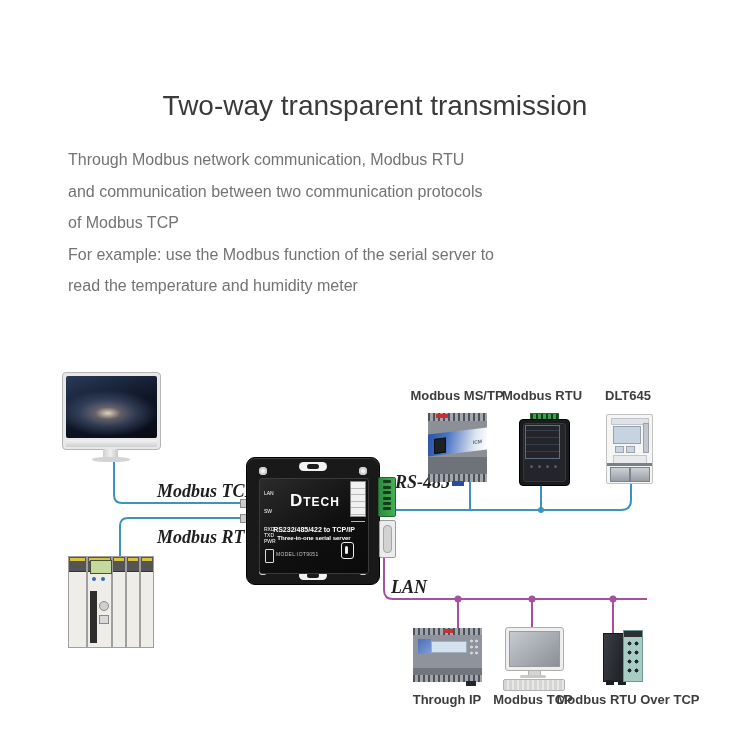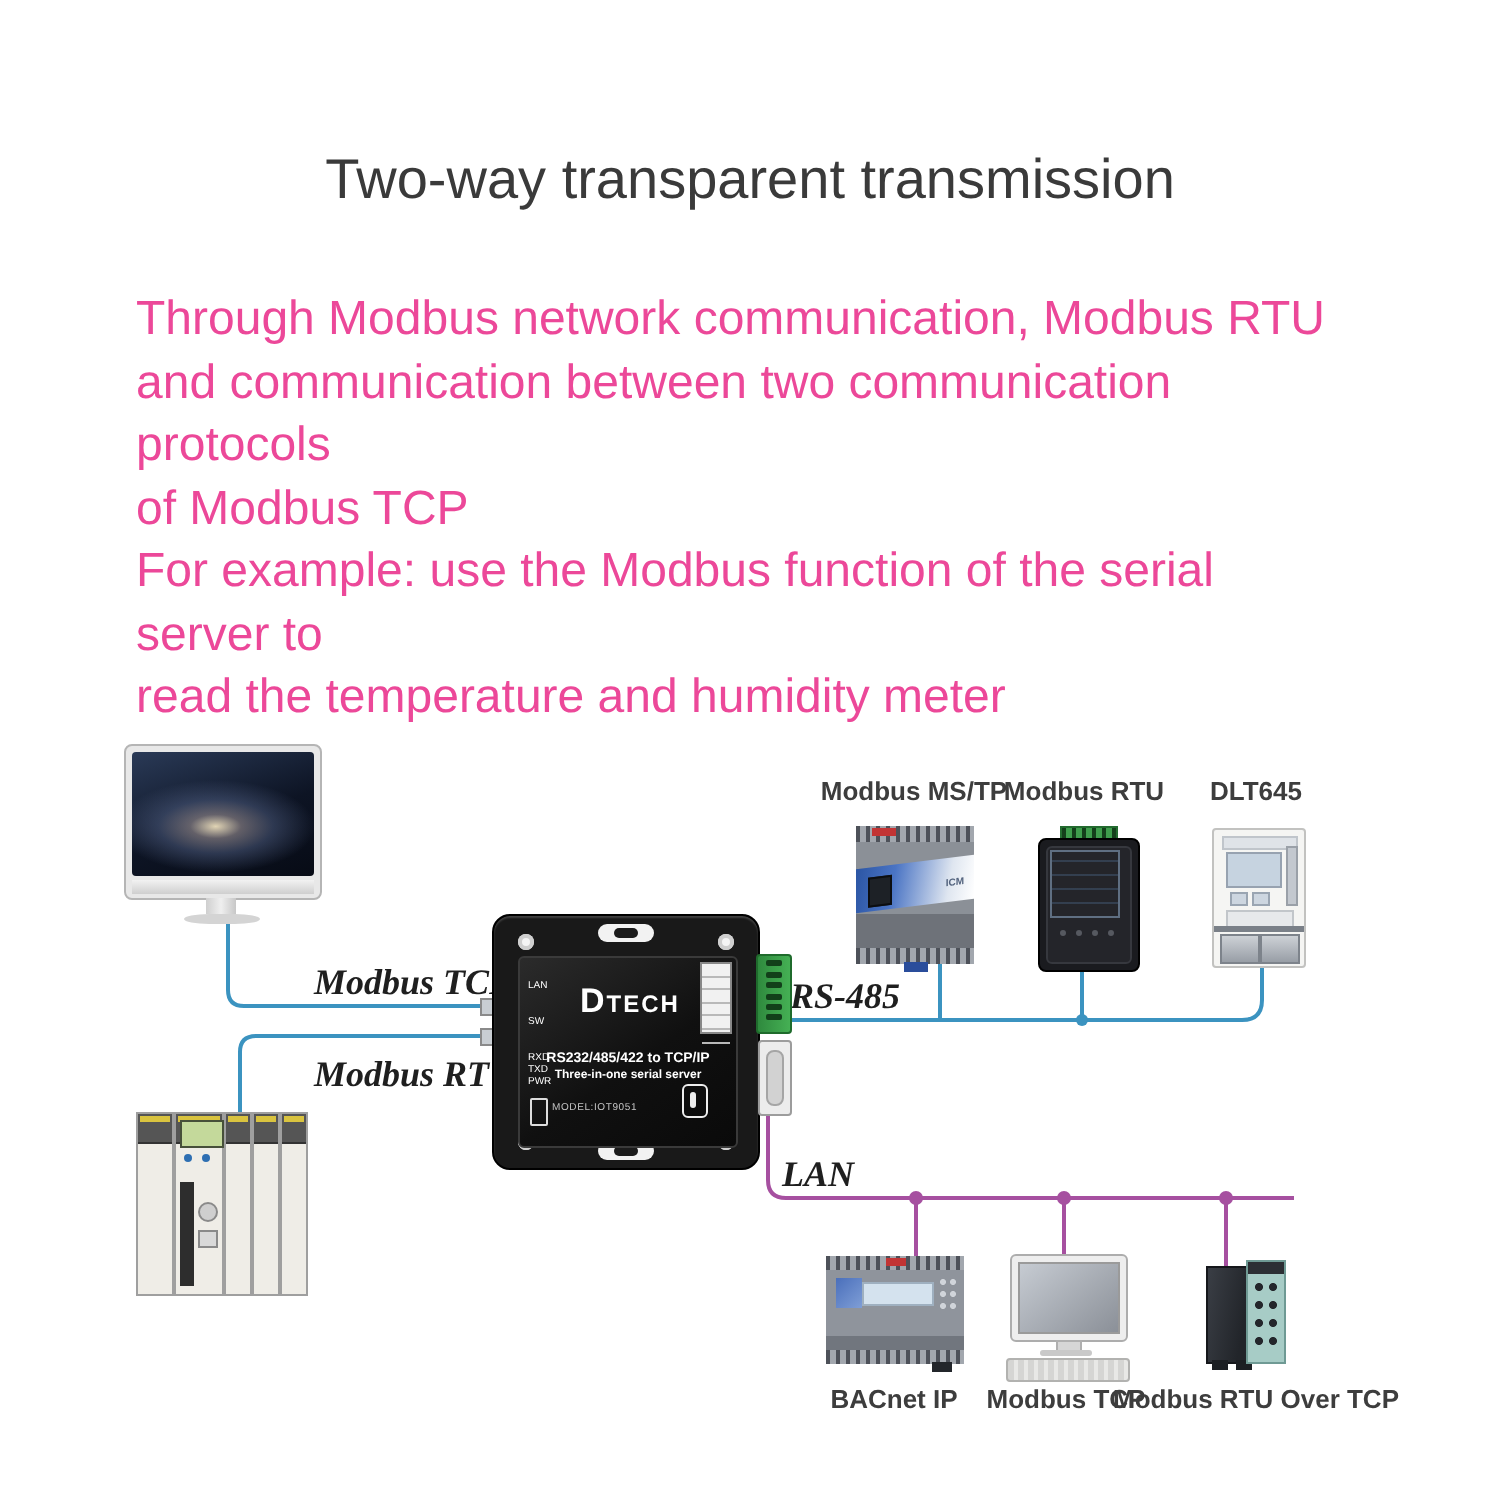--- a/index.html
+++ b/index.html
@@ -1,20 +1,20 @@
 <!DOCTYPE html>
 <html><head>
 <meta charset="utf-8">
 <style>
   html,body{margin:0;padding:0;background:#fff;}
   .page{position:relative;width:750px;height:750px;background:#fff;overflow:hidden;
         font-family:"Liberation Sans",sans-serif;color:#3c3c3c;}
   .abs{position:absolute;}
   .title{width:100%;text-align:center;font-size:28px;font-weight:400;color:#3a3a3a;}
-  .desc{left:68px;top:144px;width:606px;font-size:24px;line-height:31.5px;color:#ec4899;white-space:pre-line;}
+  .desc{left:68px;top:144px;width:606px;font-size:16px;line-height:31.5px;color:#737373;white-space:pre-line;}
   .dev-lbl{font-weight:700;font-size:13px;color:#3d3d3d;text-align:center;}
   .bus-lbl{font-family:"Liberation Serif",serif;font-style:italic;font-weight:700;font-size:18px;color:#1f1f1f;}
   
   .mon-frame{left:62px;top:372px;width:97px;height:76px;background:#e8e8e8;border:1px solid #b5b5b5;border-radius:4px;}
   .mon-screen{position:absolute;left:3px;top:3px;right:3px;height:62px;border-radius:2px;
     background:radial-gradient(ellipse 70% 48% at 46% 60%,rgba(236,222,188,.95) 0%,rgba(170,158,160,.55) 20%,rgba(80,95,130,.5) 45%,rgba(22,30,52,0) 78%),
                linear-gradient(160deg,#2a3a57 0%,#0d1424 55%,#070b15 100%);}
   .mon-chin{position:absolute;left:3px;bottom:2px;right:3px;height:7px;background:linear-gradient(#f2f2f2,#cfcfcf);}
   .mon-neck{left:103px;top:449px;width:15px;height:8px;background:linear-gradient(90deg,#cfcfcf,#efefef,#c7c7c7);}
   .mon-base{left:92px;top:457px;width:38px;height:5px;background:#d4d4d4;border-radius:40%/60%;}
@@ -86,21 +86,21 @@
   .gw-cap{position:absolute;left:0;right:0;top:0;height:6px;background:#2c2f34;}
   .gw-ports{position:absolute;left:2px;top:8px;width:14px;height:38px;
      background-image:radial-gradient(circle 2px,#23262b 1.8px,transparent 2.2px);background-size:7px 9px;}
   .gw-foot{position:absolute;width:8px;height:5px;background:#1c1f23;bottom:-4px;}
 </style>
 </head>
 <body>
 
 <div class="page">
 
-  <div class="abs title" style="top:74px;">Two-way transparent transmission</div>
+  <div class="abs title" style="top:90px;">Two-way transparent transmission</div>
   <div class="abs desc">Through Modbus network communication, Modbus RTU
 and communication between two communication protocols
 of Modbus TCP
 For example: use the Modbus function of the serial server to
 read the temperature and humidity meter</div>
 
   <svg class="abs" style="left:0;top:0" width="750" height="750">
     <path d="M114,456 V495 Q114,503 122,503 H247" fill="none" stroke-width="2" stroke="#3b93c0"></path>
     <path d="M246,518 H128 Q120,518 120,526 V557" fill="none" stroke-width="2" stroke="#3b93c0"></path>
     <path d="M392,510 H621 Q631,510 631,500 V484" fill="none" stroke-width="2" stroke="#3b93c0"></path>
@@ -111,21 +111,21 @@
     <path d="M458,599 V630" fill="none" stroke-width="2" stroke="#a650a0"></path>
     <path d="M532,599 V628" fill="none" stroke-width="2" stroke="#a650a0"></path>
     <path d="M613,599 V634" fill="none" stroke-width="2" stroke="#a650a0"></path>
     <circle cx="458" cy="599" r="3.5" fill="#a650a0"></circle>
     <circle cx="532" cy="599" r="3.5" fill="#a650a0"></circle>
     <circle cx="613" cy="599" r="3.5" fill="#a650a0"></circle>
   </svg>
 
   <div class="abs bus-lbl" style="left:157px;top:481px;">Modbus TCP</div>
   <div class="abs bus-lbl" style="left:157px;top:527px;">Modbus RTU</div>
-  <div class="abs bus-lbl" style="left:395px;top:488px;">RS-485</div>
+  <div class="abs bus-lbl" style="left:395px;top:472px;">RS-485</div>
   <div class="abs bus-lbl" style="left:391px;top:577px;">LAN</div>
 
   <div class="abs mon-frame">
     <div class="mon-screen"></div>
     <div class="mon-chin"></div>
   </div>
   <div class="abs mon-neck"></div>
   <div class="abs mon-base"></div>
 
   <div class="abs plc">
@@ -256,17 +256,17 @@
 
   <div class="abs gw-back">
     <div class="gw-foot" style="left:2px;"></div>
     <div class="gw-foot" style="left:14px;"></div>
   </div>
   <div class="abs gw-front">
     <div class="gw-cap"></div>
     <div class="gw-ports"></div>
   </div>
 
-  <div class="abs dev-lbl" style="left:397px;top:692px;width:100px;">BACnet IP</div>
+  <div class="abs dev-lbl" style="left:397px;top:692px;width:100px;">Through IP</div>
   <div class="abs dev-lbl" style="left:483px;top:692px;width:100px;">Modbus TCP</div>
   <div class="abs dev-lbl" style="left:548px;top:692px;width:160px;">Modbus RTU Over TCP</div>
 
 </div>
 
 </body></html>

